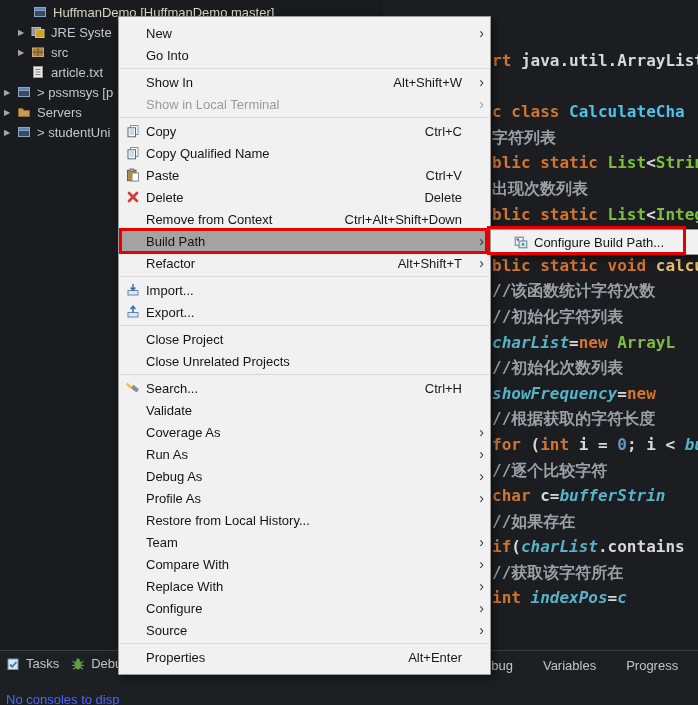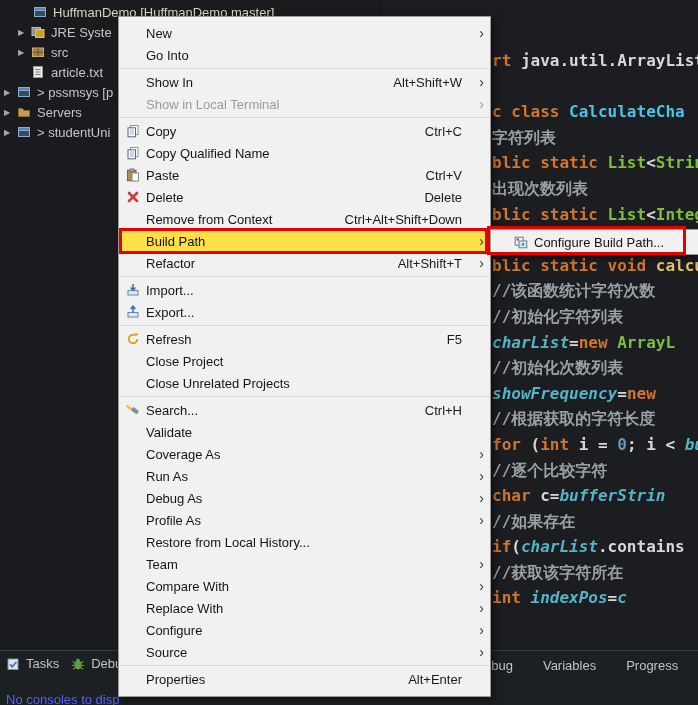--- a/index.html
+++ b/index.html
@@ -36,21 +36,21 @@
   .console-msg{position:absolute;left:6px;top:41px;color:#4f63ff;font-size:13px;white-space:nowrap}
 
   
   .menu{position:absolute;left:118px;top:16px;width:371px;background:#f1f1f1;border:1px solid #9a9a9a;box-shadow:3px 3px 7px rgba(0,0,0,0.5);padding:5px 0 6px;z-index:5}
   .menu-item{height:22px;display:flex;align-items:center;padding:0 6px 0 5px;font-size:13px;color:#141414}
   .menu-item .mi-icon{width:18px;height:16px;flex:0 0 18px;display:inline-flex;align-items:center;justify-content:center;margin-right:4px}
   .mi-label{white-space:nowrap}
   .mi-shortcut{margin-left:auto;padding-right:12px;color:#1a1a1a;white-space:nowrap}
   .mi-arrow{width:10px;flex:0 0 10px;text-align:right;color:#333;font-size:14px;line-height:22px}
   .menu-item.disabled,.menu-item.disabled .mi-shortcut,.menu-item.disabled .mi-arrow{color:#9b9b9b}
-  .menu-item.highlight{background:#fde047}
+  .menu-item.highlight{background:#a3a3a3}
   .menu-sep{height:1px;background:#d8d8d8;margin:2px 1px}
   .submenu{position:absolute;left:490px;top:229px;width:193px;background:#f1f1f1;border:1px solid #9a9a9a;box-shadow:3px 3px 7px rgba(0,0,0,0.5);padding:1px 16px;z-index:6}
 
   
   .redbox{position:absolute;border:3px solid #e60000;z-index:8;box-sizing:border-box;background:transparent}
 </style>
 </head>
 <body>
 
 <div class="app">
@@ -301,31 +301,20 @@
             <rect x="2" y="7.5" width="10" height="4.5" fill="#dce8f4" stroke="#6b86a8"></rect>
             <path d="M7 7.4V1.6M4.6 4L7 1.2 9.4 4" stroke="#3a6fb5" stroke-width="1.5" fill="none"></path>
           </svg>
         </span>
         <span class="mi-label">Export...</span>
         <span class="mi-shortcut"></span>
         <span class="mi-arrow"></span>
       </div>
       <div class="menu-sep"></div>
       <div class="menu-item">
-        <span class="mi-icon">
-          <svg width="14" height="14" viewBox="0 0 14 14">
-            <path d="M11.3 7A4.3 4.3 0 1 1 9.6 3.6" fill="none" stroke="#d8a018" stroke-width="1.8"></path>
-            <path d="M9.2 0.6l0.5 3.4 3-1.6z" fill="#d8a018"></path>
-          </svg>
-        </span>
-        <span class="mi-label">Refresh</span>
-        <span class="mi-shortcut">F5</span>
-        <span class="mi-arrow"></span>
-      </div>
-      <div class="menu-item">
         <span class="mi-icon"></span>
         <span class="mi-label">Close Project</span>
         <span class="mi-shortcut"></span>
         <span class="mi-arrow"></span>
       </div>
       <div class="menu-item">
         <span class="mi-icon"></span>
         <span class="mi-label">Close Unrelated Projects</span>
         <span class="mi-shortcut"></span>
         <span class="mi-arrow"></span>

